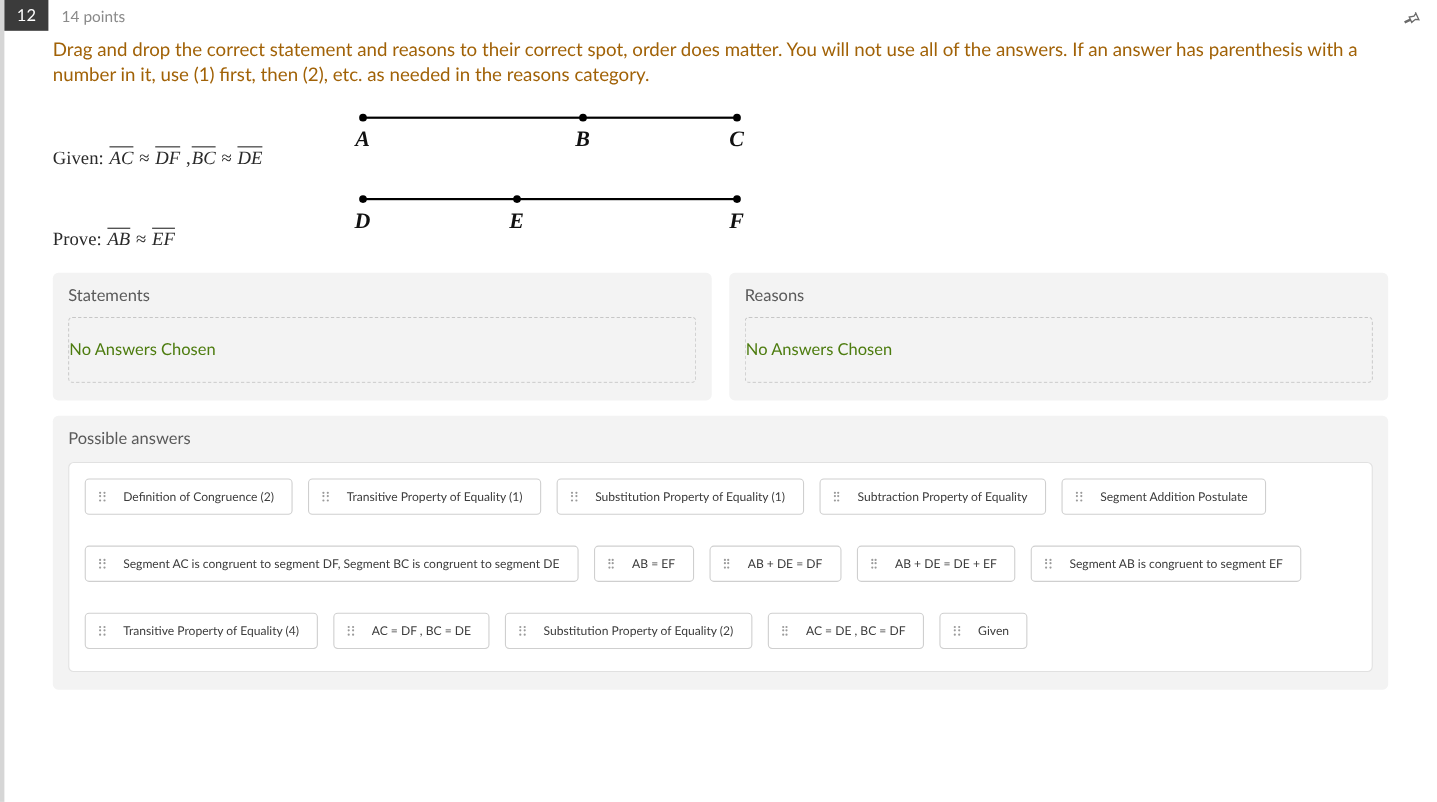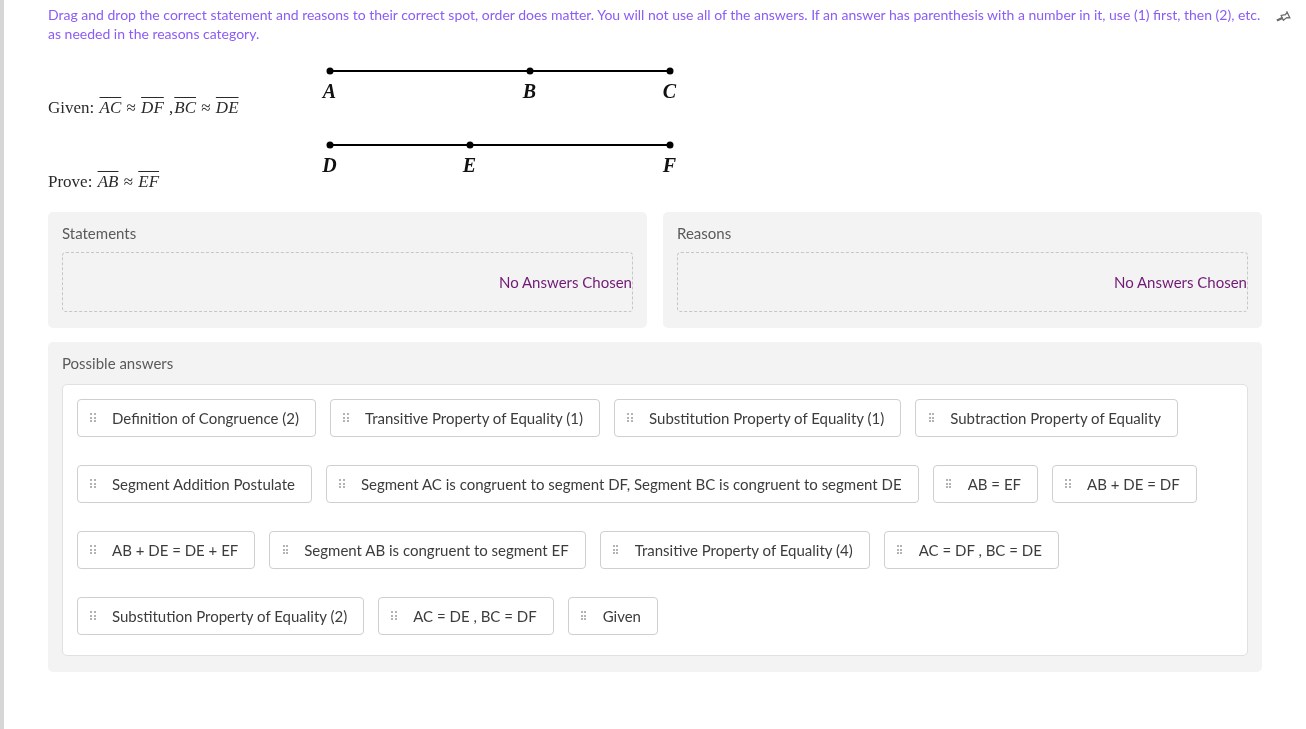--- a/index.html
+++ b/index.html
@@ -44,22 +44,22 @@
     right: 14px;
     color: #6a6a6a;
     width: 18px;
     height: 18px;
     cursor: pointer;
   }
   .body {
     padding: 0 44px 20px 44px;
   }
   .instructions {
-    color: #8b5cf6;
-    font-size: 14px;
+    color: #a16207;
+    font-size: 17px;
     line-height: 1.35;
     padding-top: 6px;
   }
   .given-prove-block {
     display: flex;
     align-items: flex-start;
     gap: 80px;
     margin-top: 18px;
   }
   .gp-left { flex: 0 0 auto; padding-top: 36px;}
@@ -117,22 +117,22 @@
     font-size: 15px;
     margin-bottom: 10px;
   }
   .drop-zone {
     border: 1.5px dashed #c6c6c6;
     border-radius: 4px;
     background: #f3f3f3;
     height: 60px;
     display: flex;
     align-items: center;
-    justify-content: flex-end;
-    color: #701a75;
+    justify-content: flex-start;
+    color: #4d7c0f;
     font-size: 15px;
   }
   .possible {
     background: #f3f3f3;
     border-radius: 5px;
     margin-top: 14px;
     padding: 12px 14px 16px 14px;
   }
   .possible-title {
     color: #5a5a5a;
@@ -150,21 +150,21 @@
     flex-wrap: wrap;
     gap: 14px;
   }
   .chip {
     display: inline-flex;
     align-items: center;
     border: 1px solid #cfcfcf;
     border-radius: 4px;
     background: #fff;
     padding: 9px 16px 9px 10px;
-    font-size: 15px;
+    font-size: 11px;
     color: #3c3c3c;
     margin-bottom: 14px;
     cursor: grab;
   }
   .grip {
     width: 10px;
     display: inline-flex;
     flex-direction: column;
     gap: 1.5px;
     margin-right: 14px;
@@ -178,20 +178,24 @@
     width: 2px; height: 2px;
     background: #9a9a9a;
     border-radius: 50%;
   }
 </style>
 </head>
 <body>
 
 <div class="wrap">
 
+  <div class="header-row">
+    <div class="qnum">12</div>
+    <div class="points">14 points</div>
+  </div>
 
   <span class="pin-icon">
     <svg viewBox="0 0 24 24" width="18" height="18" fill="none" stroke="currentColor" stroke-width="1.6">
       <path d="M14 3l7 7-4 1-3 5-2-2-5 5-1-1 5-5-2-2 5-3 1-4z" transform="rotate(20 12 12)"></path>
     </svg>
   </span>
 
   <div class="body">
 
     <div class="instructions">Drag and drop the correct statement and reasons to their correct spot, order does matter. You will not use all of the answers. If an answer has parenthesis with a number in it, use (1) first, then (2), etc. as needed in the reasons category.</div>

